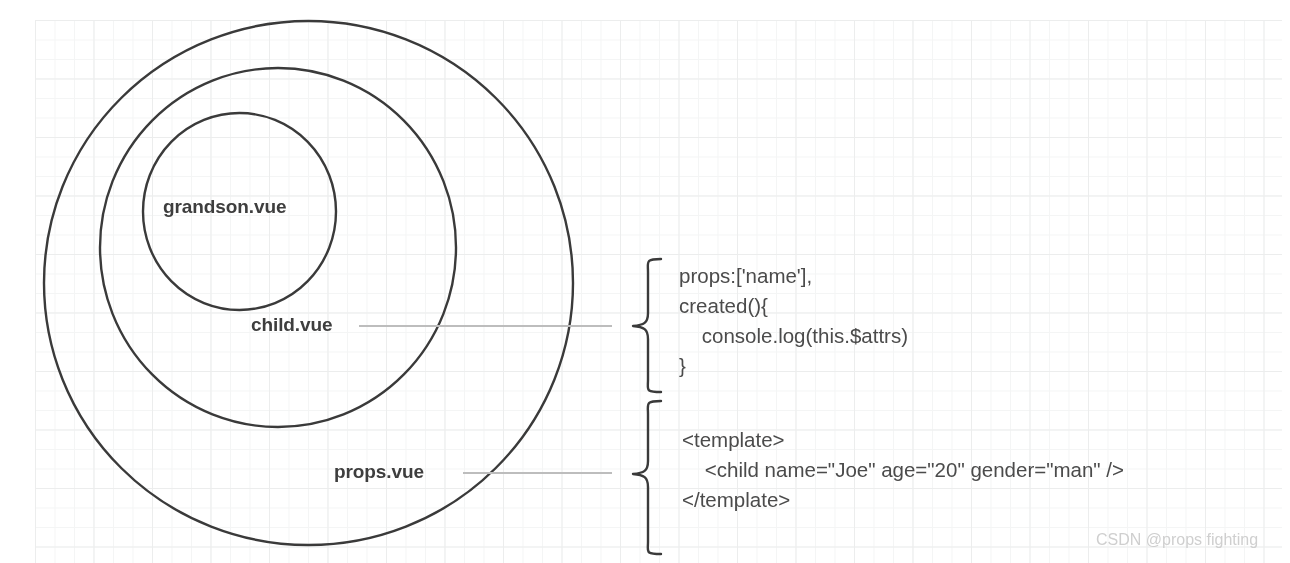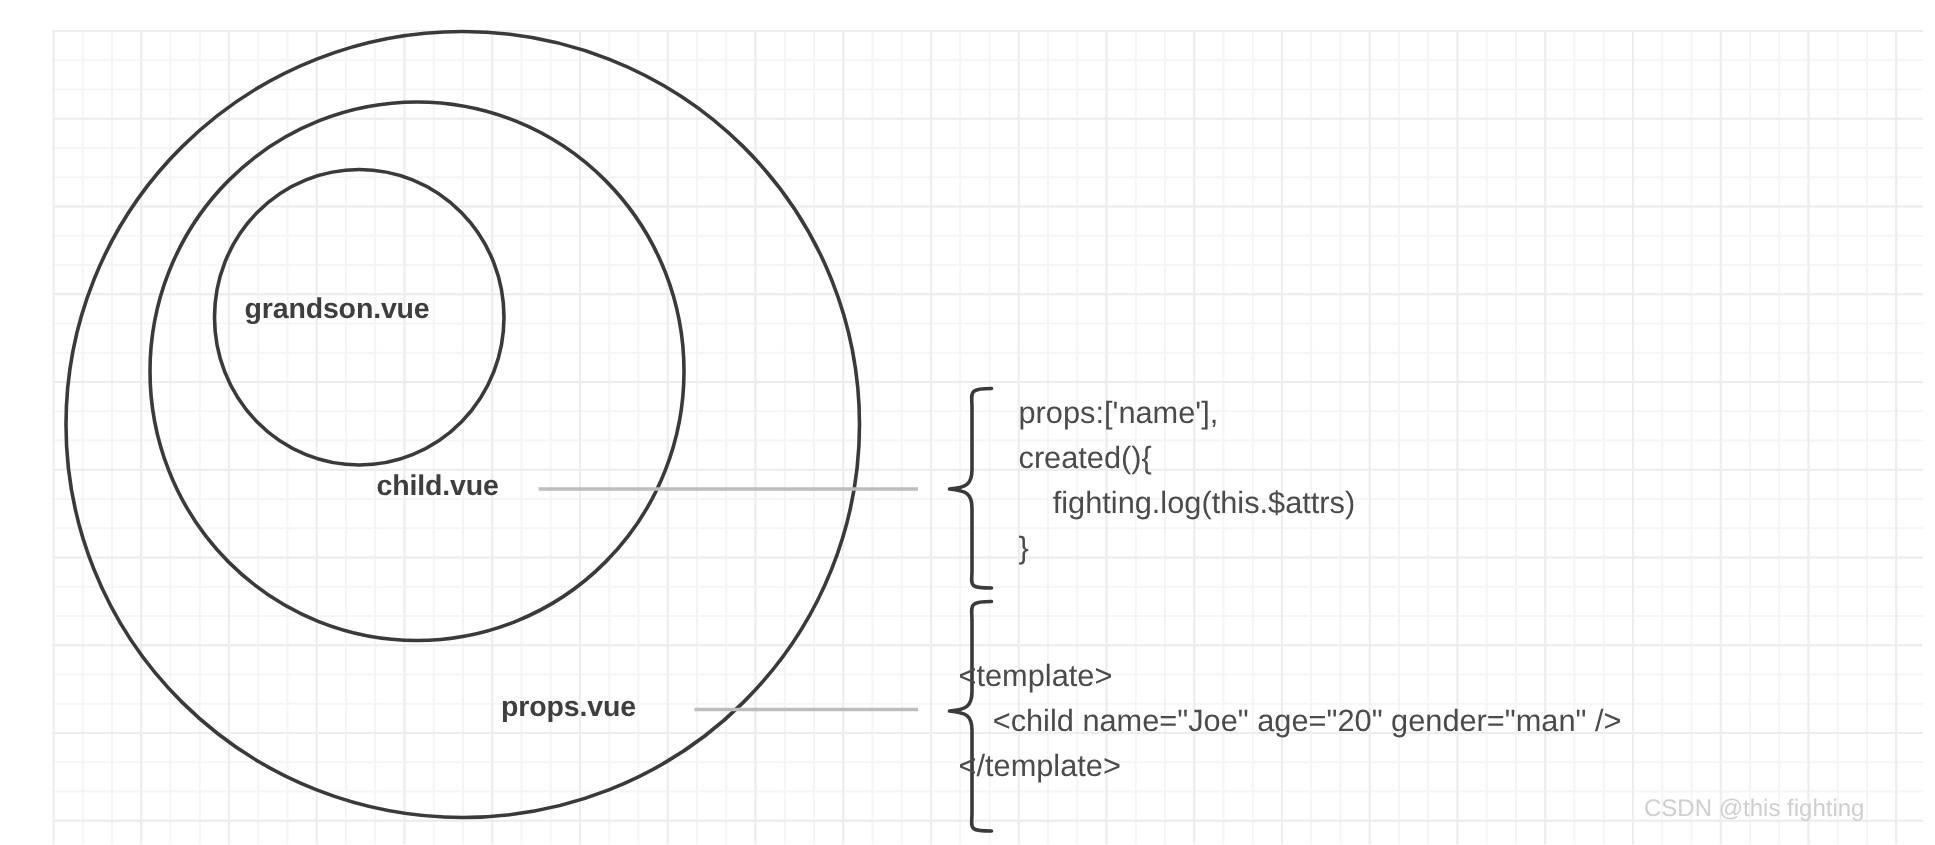--- a/index.html
+++ b/index.html
@@ -58,21 +58,21 @@
 
   .code-block {
     position: absolute;
     color: #4b4b4b;
     font-size: 20.5px;
     line-height: 30px;
     white-space: pre;
     font-family: "Liberation Sans", sans-serif;
   }
   #code-child  { left: 679px; top: 261px; }
-  #code-parent { left: 639px; top: 425px; margin-top: 11px; }
+  #code-parent { left: 682px; top: 425px; }
 
   #watermark {
     position: absolute;
     left: 1096px;
     top: 531px;
     font-size: 16px;
     color: #cfcfcf;
     white-space: nowrap;
   }
 </style>
@@ -113,22 +113,22 @@
   </svg>
 
   <div class="label" id="label-grandson">grandson.vue</div>
 
   <div class="label" id="label-child">child.vue</div>
 
   <div class="label" id="label-parent">props.vue</div>
 
   <div class="code-block" id="code-child">props:['name'],
 created(){
-    fighting.log(this.$attrs)
+    console.log(this.$attrs)
 }</div>
 
   <div class="code-block" id="code-parent">&lt;template&gt;
     &lt;child name="Joe" age="20" gender="man" /&gt;
 &lt;/template&gt;</div>
 
-  <div id="watermark">CSDN @this fighting</div>
+  <div id="watermark">CSDN @props fighting</div>
 
 </div>
 
 </body></html>

